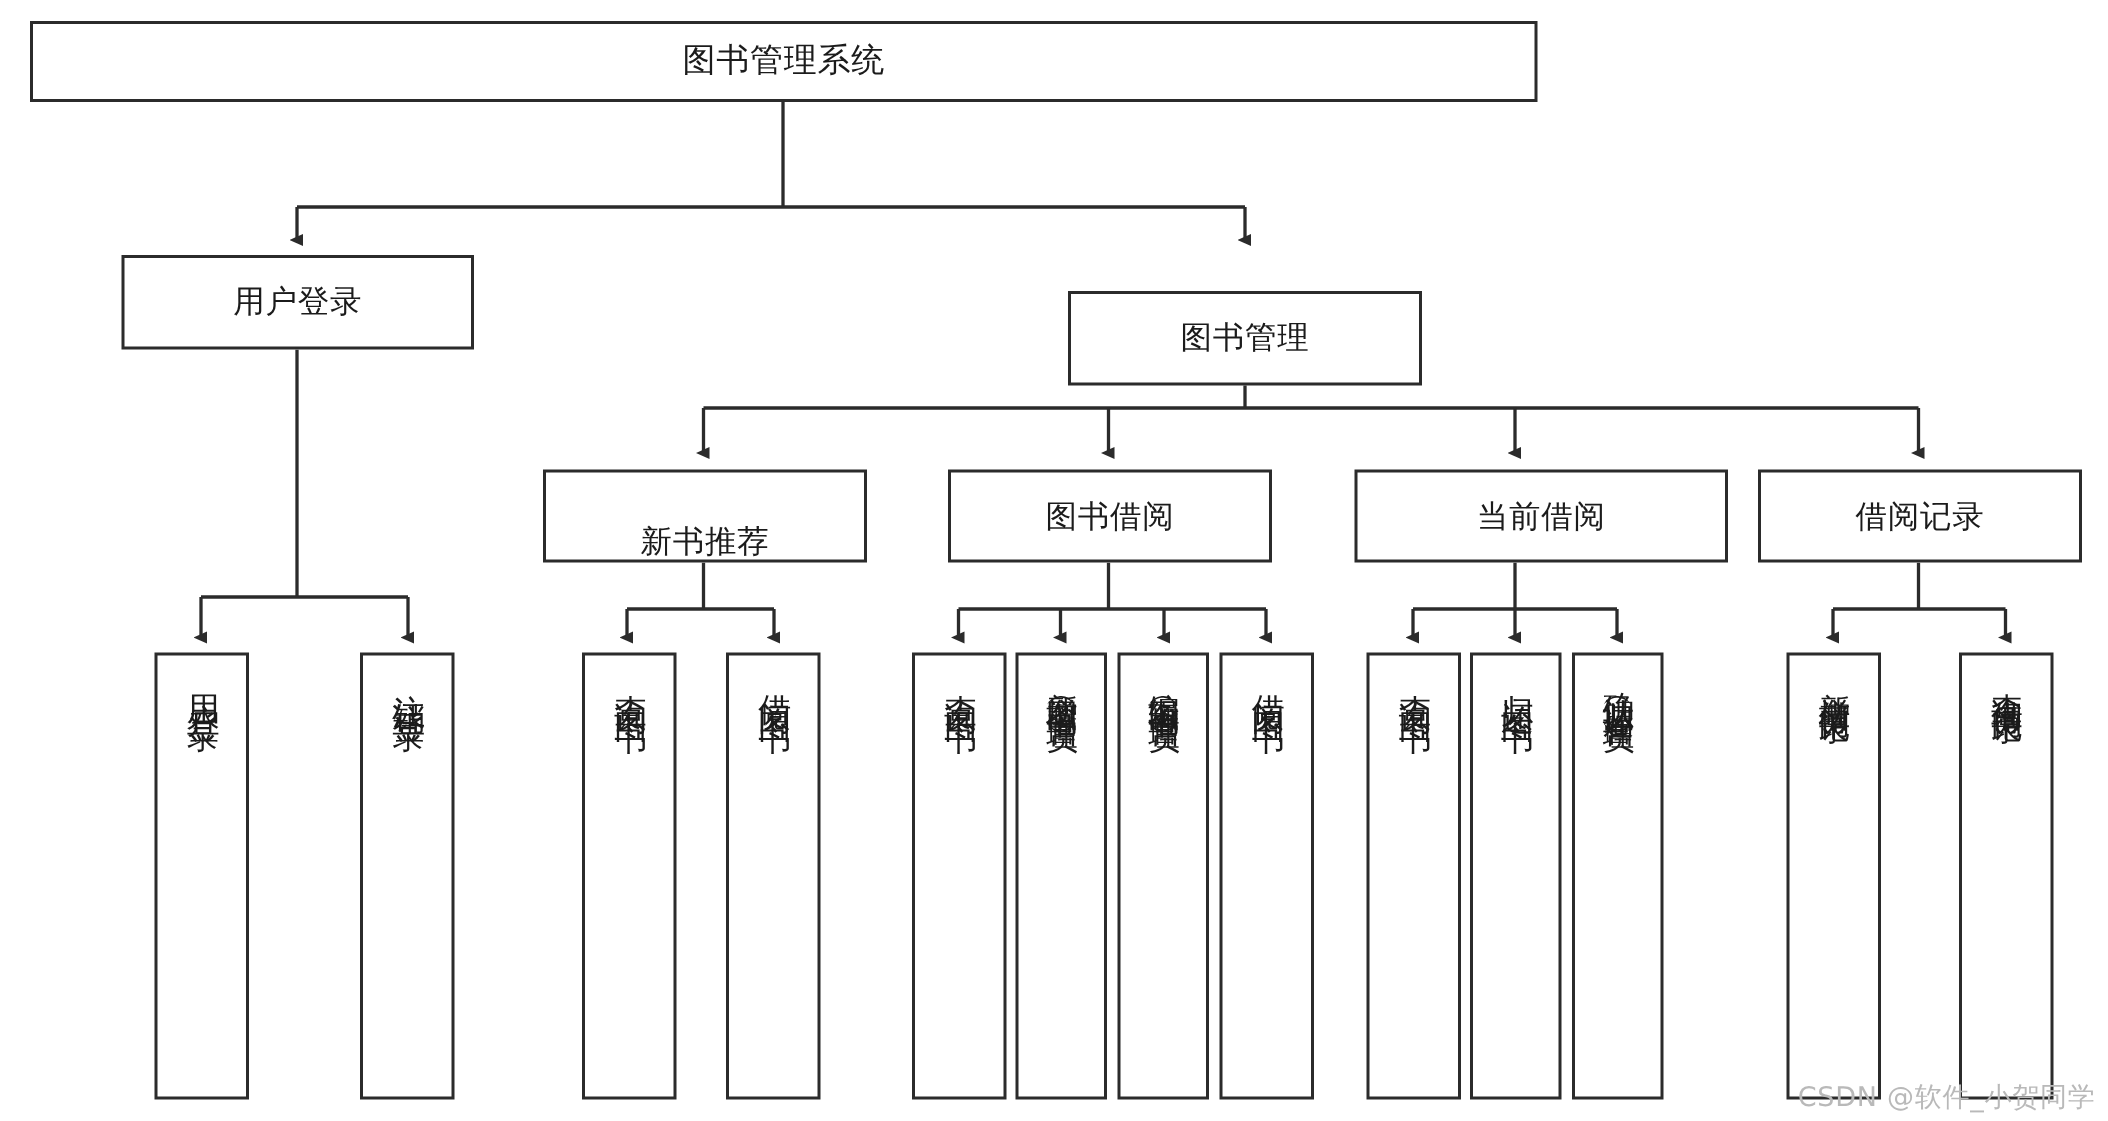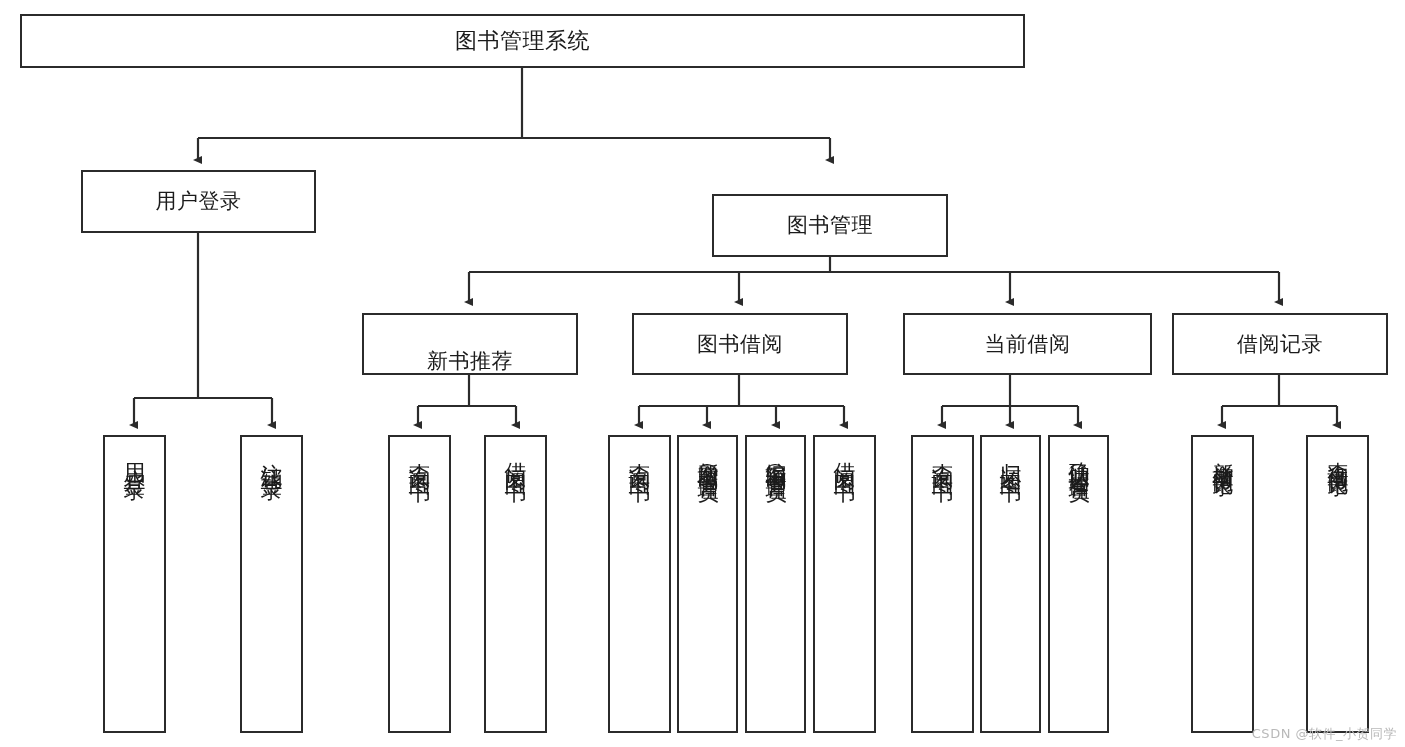--- a/index.html
+++ b/index.html
@@ -52,21 +52,21 @@
   }
   .node.vert.tall .label{
     font-size:21px;
     letter-spacing:3px;
   }
 
   #watermark{
     position:absolute;
     right:8px;
     bottom:4px;
-    font-size:13px;
+    font-size:18px;
     color:#b9b9b9;
     white-space:nowrap;
     letter-spacing:0.5px;
     pointer-events:none;
   }
 </style>
 </head>
 <body>
 
 <div id="diagram-root">

